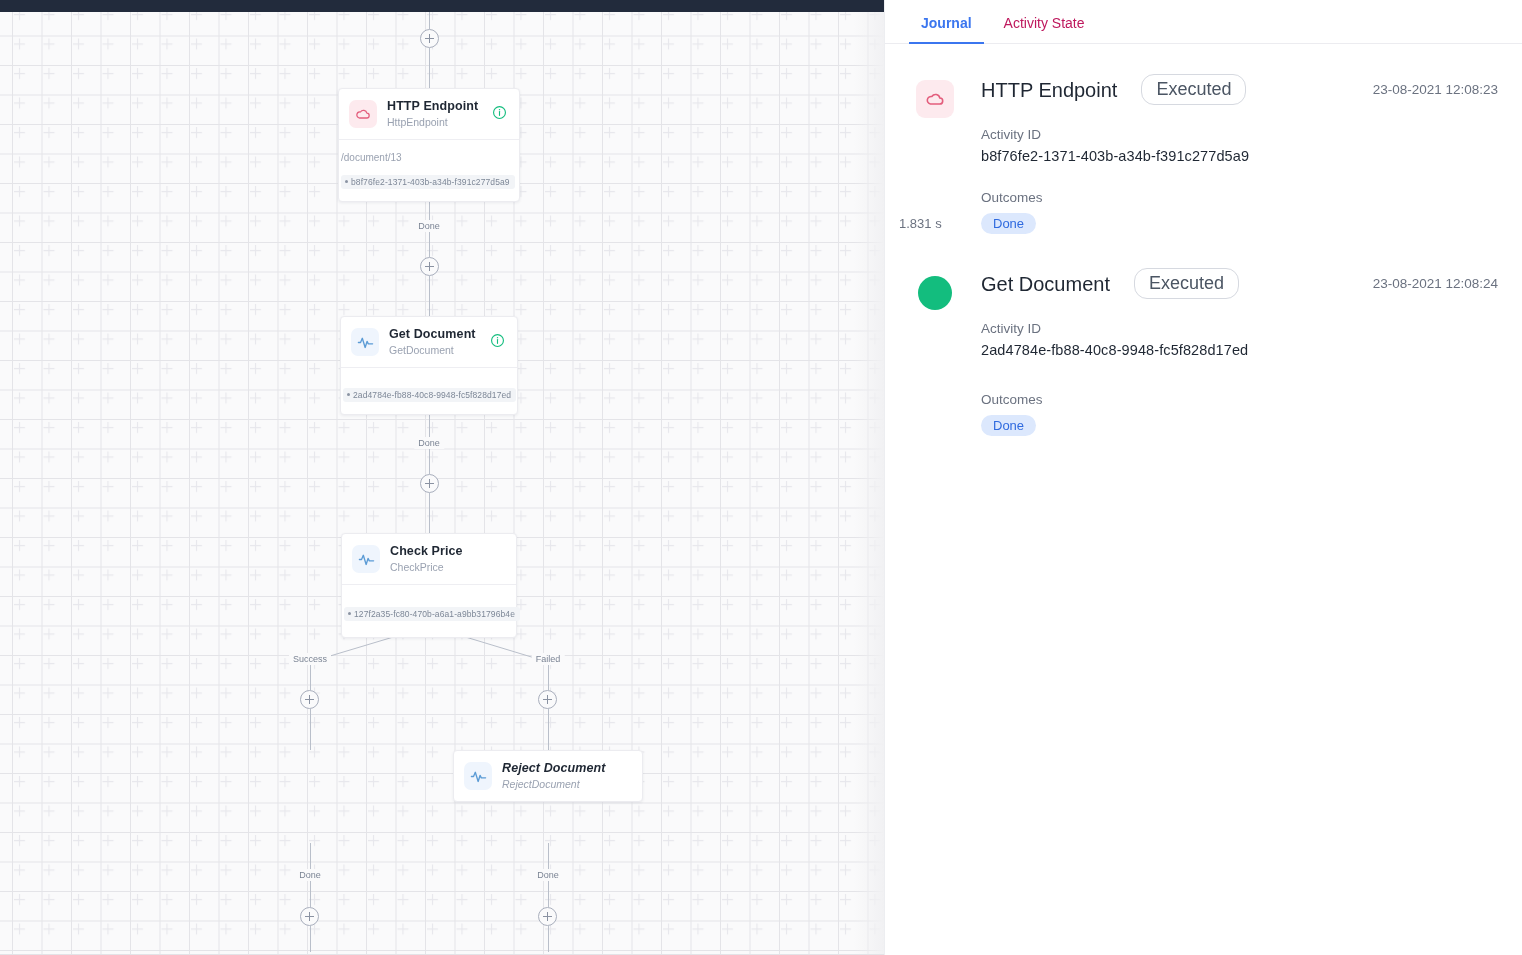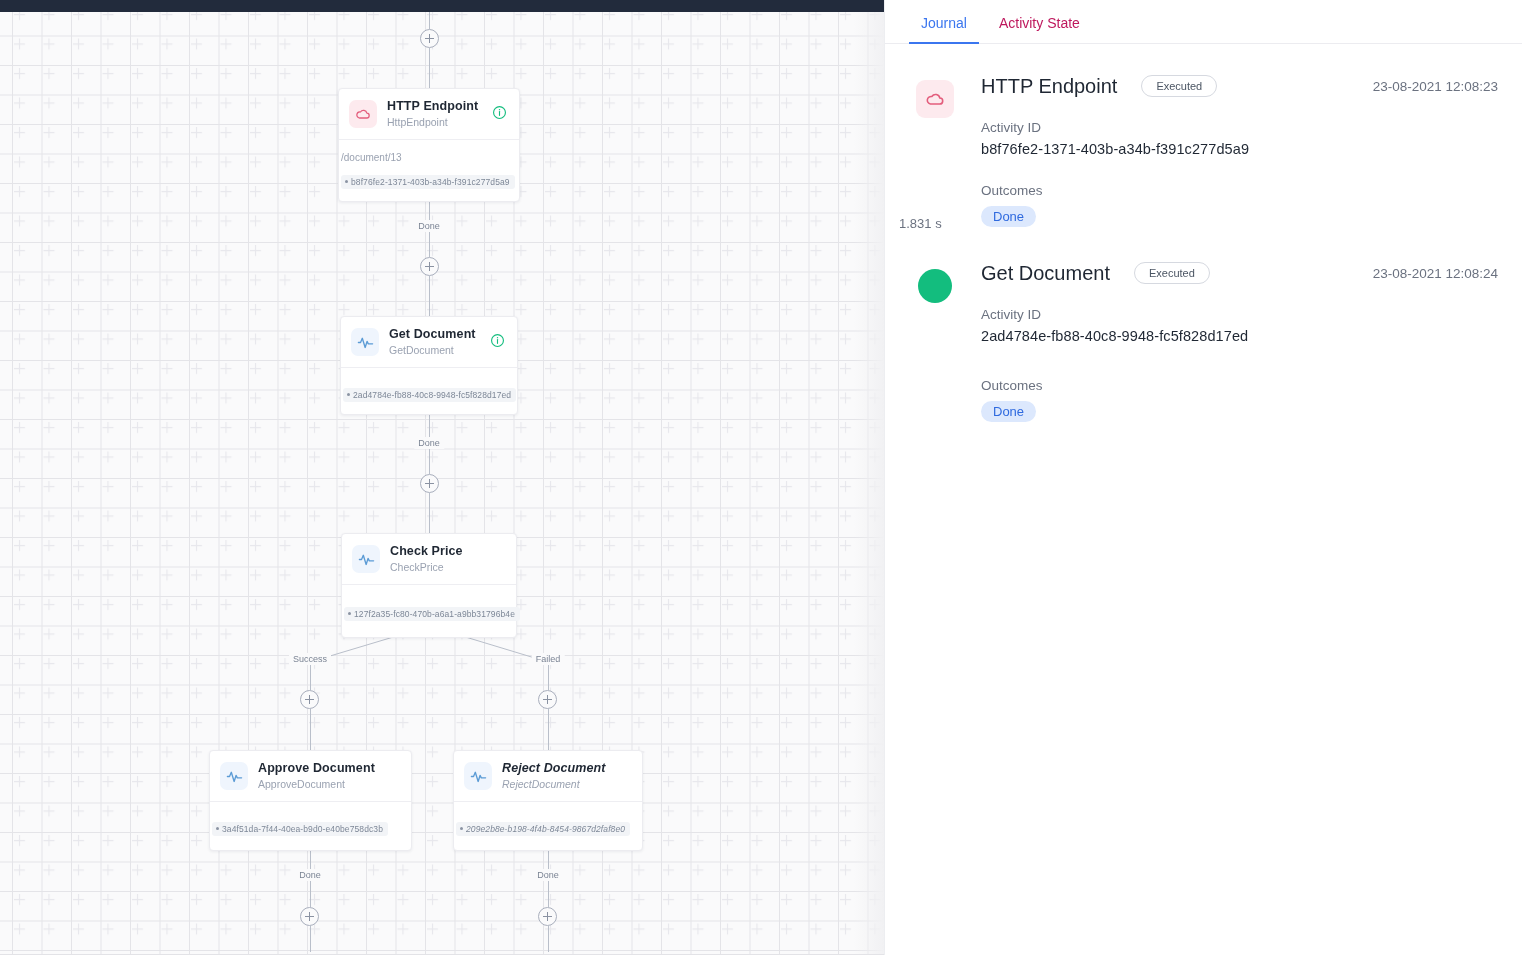--- a/index.html
+++ b/index.html
@@ -131,21 +131,21 @@
     gap: 8px;
   }
   .tab {
     font-size: 14px; color: #be185d;
     padding: 0 12px 11px 12px;
     cursor: pointer;
     border-bottom: 2.5px solid transparent;
     margin-bottom: -1px;
     line-height: 16px;
   }
-  .tab.active { color: #3b76ef; border-bottom-color: #3b76ef; font-weight: 400; }
+  .tab.active { color: #3b76ef; border-bottom-color: #3b76ef; font-weight: 700; }
 
   .journal { padding: 30px 24px 0 14px; }
   .entry { display: flex; position: relative; margin-bottom: 34px; }
   .entry-gutter {
     width: 72px; flex: 0 0 72px;
     display: flex; flex-direction: column; align-items: center;
     position: relative; padding-top: 6px;
   }
   .entry-badge {
     width: 38px; height: 38px; border-radius: 9px;
@@ -165,21 +165,21 @@
   }
   .entry-main { flex: 1 1 auto; min-width: 0; padding-left: 10px; }
   .entry-header { display: flex; align-items: center; }
   .entry-title {
     font-size: 20px; color: #1f2733; font-weight: 400;
     line-height: 24px;
   }
   .status-pill {
     margin-left: 24px;
     border: 1px solid #d6d9e0; border-radius: 13px;
-    padding: 4px 14px; font-size: 11px; color: #4b5563;
+    padding: 4px 14px; font-size: 18px; color: #4b5563;
     background: #fff; white-space: nowrap;
   }
   .entry-time {
     margin-left: auto; font-size: 13.5px; color: #6b7280; white-space: nowrap;
   }
   .field-label {
     font-size: 13.5px; color: #6b7280; margin-top: 22px;
   }
   .field-value {
     font-size: 14.5px; color: #1f2733; margin-top: 6px; letter-spacing: .1px;
@@ -292,51 +292,32 @@
         <div class="node-titles">
           <div class="node-title">Check Price</div>
           <div class="node-sub">CheckPrice</div>
         </div>
       </div>
       <div class="node-body" style="padding-top:18px; padding-bottom:16px;">
         <span class="node-id"><span class="dot"></span><span>127f2a35-fc80-470b-a6a1-a9bb31796b4e</span></span>
       </div>
     </div>
 
-    <div class="node" style="left:209px; top:750px; width:203px;">
-      <div class="node-head">
-        <div class="node-icon blue">
-          <svg width="17" height="17" viewBox="0 0 24 24" fill="none" stroke="#5b9bd5" stroke-width="1.9" stroke-linecap="round" stroke-linejoin="round">
-            <path d="M2 12h3l2.5-6 4 13 2.7-8.5 1.8 3.4H22"></path>
-          </svg>
-        </div>
-        <div class="node-titles">
-          <div class="node-title">Approve Document</div>
-          <div class="node-sub">ApproveDocument</div>
-        </div>
-      </div>
-      <div class="node-body" style="padding-top:16px; padding-bottom:14px;">
-        <span class="node-id"><span class="dot"></span><span>3a4f51da-7f44-40ea-b9d0-e40be758dc3b</span></span>
-      </div>
-    </div>
 
     <div class="node" style="left:453px; top:750px; width:190px;font-style:italic;">
       <div class="node-head">
         <div class="node-icon blue">
           <svg width="17" height="17" viewBox="0 0 24 24" fill="none" stroke="#5b9bd5" stroke-width="1.9" stroke-linecap="round" stroke-linejoin="round">
             <path d="M2 12h3l2.5-6 4 13 2.7-8.5 1.8 3.4H22"></path>
           </svg>
         </div>
         <div class="node-titles">
           <div class="node-title">Reject Document</div>
           <div class="node-sub">RejectDocument</div>
         </div>
-      </div>
-      <div class="node-body" style="padding-top:16px; padding-bottom:14px;">
-        <span class="node-id"><span class="dot"></span><span>209e2b8e-b198-4f4b-8454-9867d2faf8e0</span></span>
       </div>
     </div>
 
     <div class="edge-label" style="left:429px; top:220px;">Done</div>
     <div class="edge-label" style="left:429px; top:437px;">Done</div>
     <div class="edge-label" style="left:310px; top:653px;">Success</div>
     <div class="edge-label" style="left:548px; top:653px;">Failed</div>
     <div class="edge-label" style="left:310px; top:869px;">Done</div>
     <div class="edge-label" style="left:548px; top:869px;">Done</div>
 

